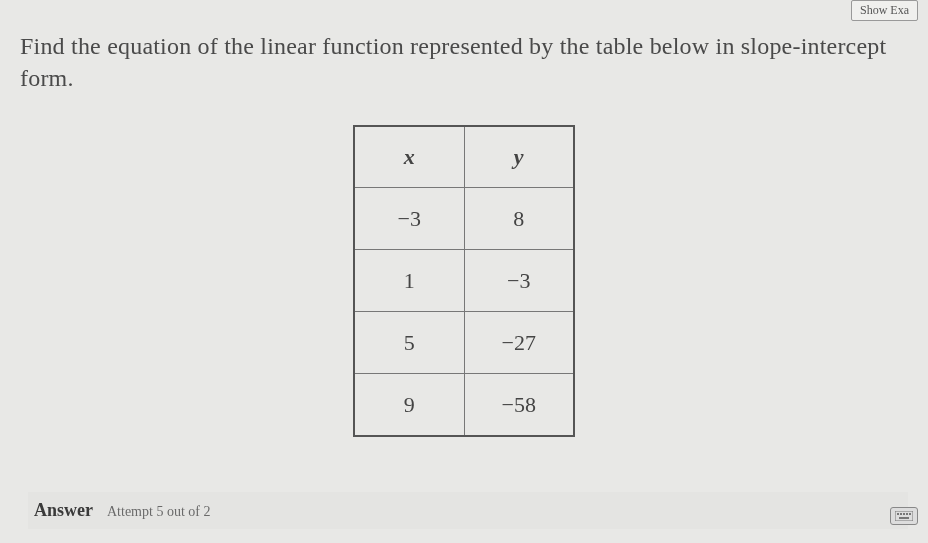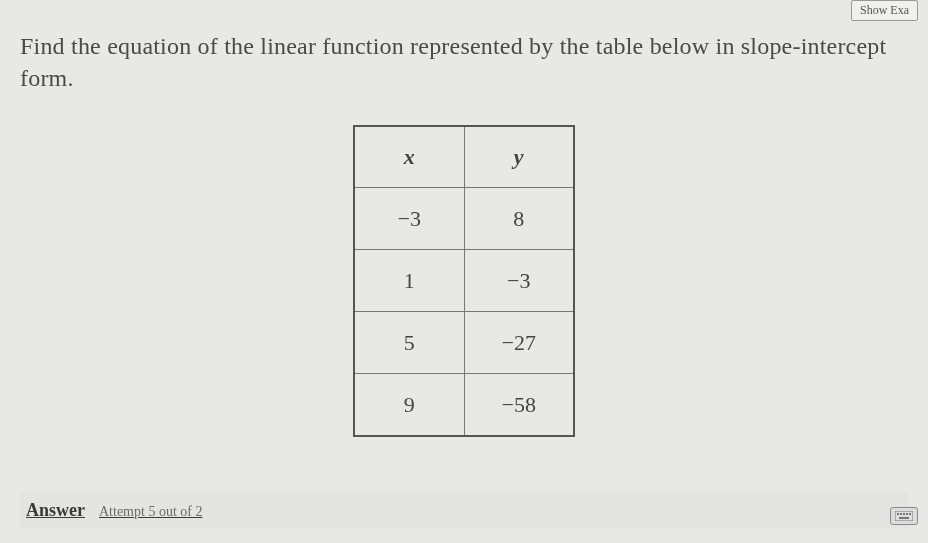--- a/index.html
+++ b/index.html
@@ -59,28 +59,27 @@
       font-style: italic;
       font-weight: 600;
     }
     td.left {
       text-align: center;
       padding-left: 0;
     }
     .answer-row {
       position: absolute;
       bottom: 14px;
-      left: 20px;
+      left: 28px;
       right: 20px;
       background: #e4e4e2;
       padding: 8px 6px;
       display: flex;
       align-items: baseline;
       gap: 14px;
-      text-decoration: underline;
     }
     .answer-label {
       font-weight: 700;
       font-size: 18px;
       color: #3a3a3a;
     }
     .attempt {
       font-size: 14px;
       color: #6a6a6a;
     }

